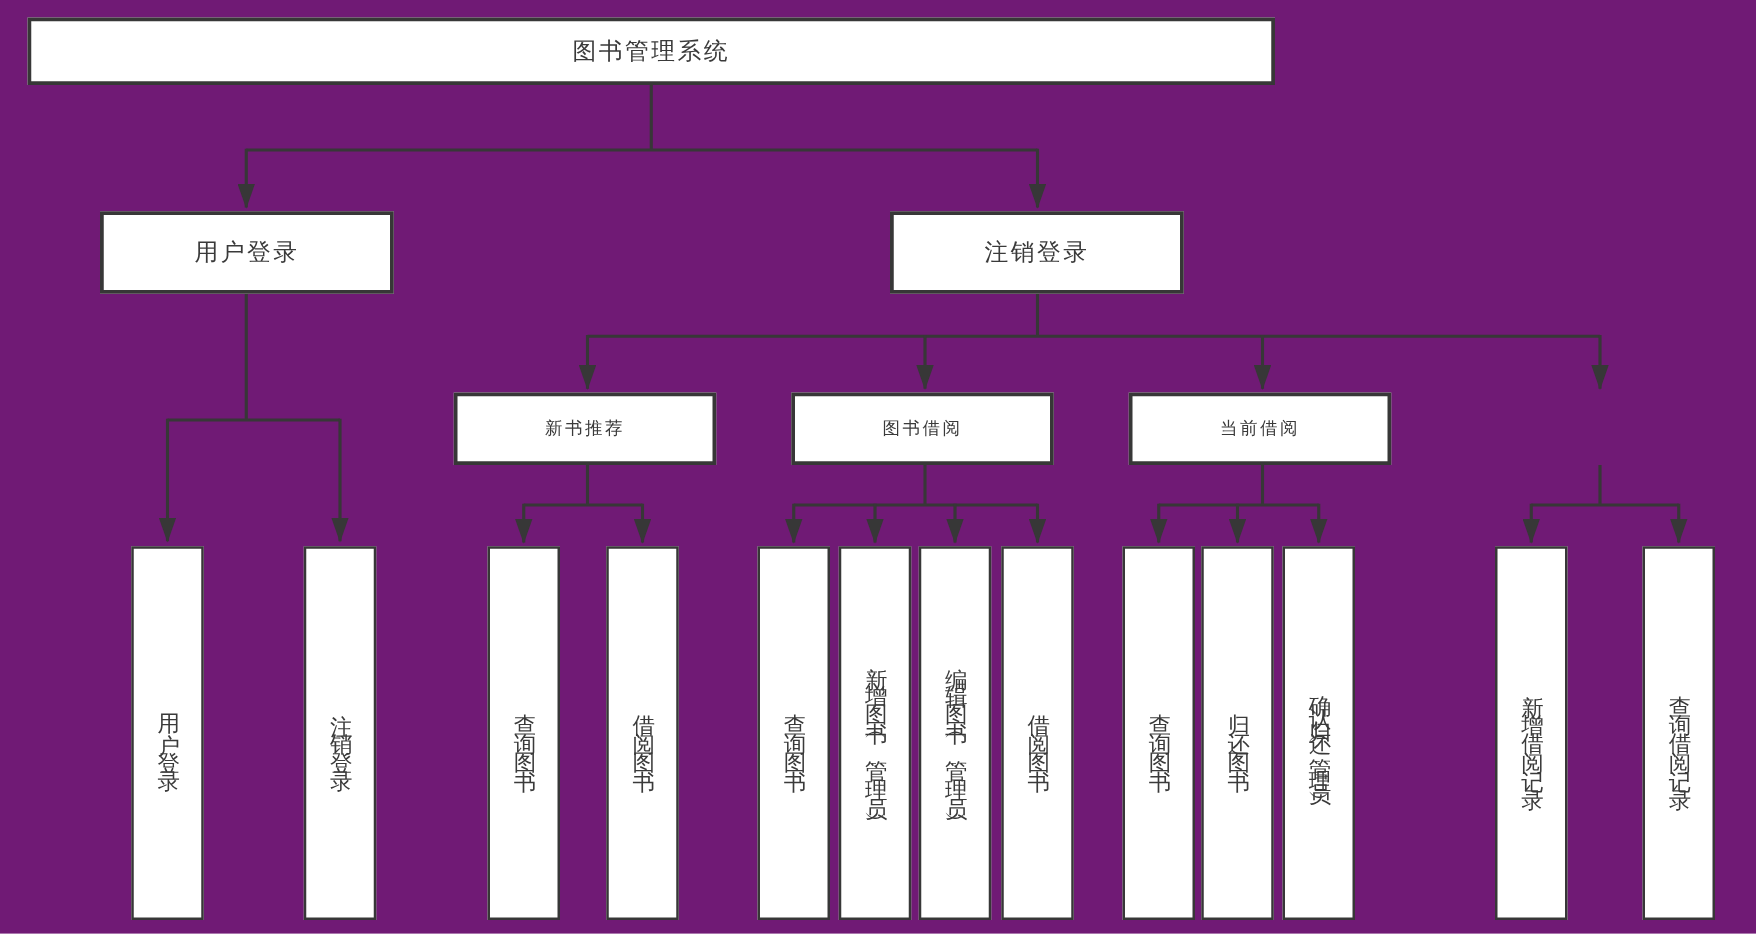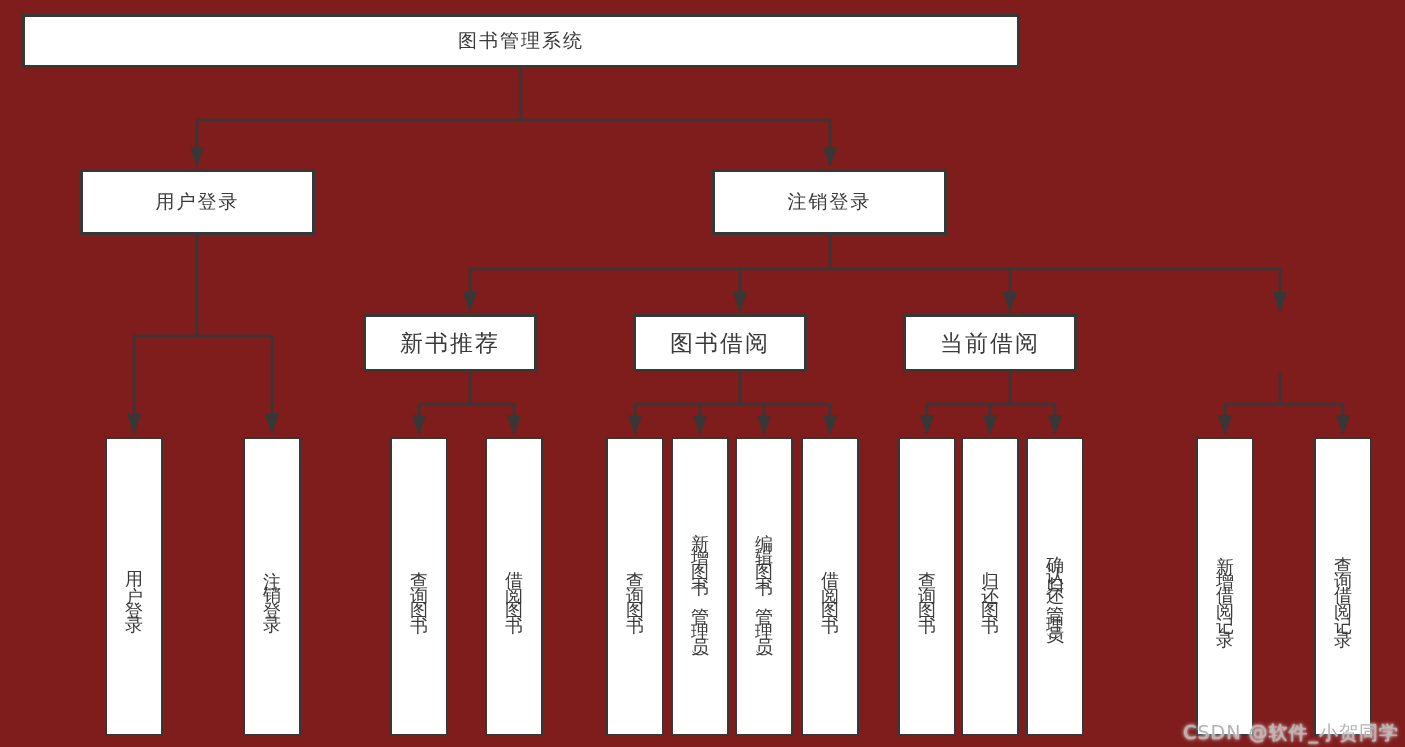--- a/index.html
+++ b/index.html
@@ -1,20 +1,20 @@
 <!DOCTYPE html>
 <html><head>
 <meta charset="utf-8">
 <style>
   html, body { margin: 0; padding: 0; background: #ffffff; }
   .stage {
     position: relative;
     width: 1405px;
     height: 747px;
-    background: #7f1d1d;
+    background: #701a75;
     overflow: hidden;
     font-family: "DejaVu Sans", "Liberation Sans", sans-serif;
     color: #3a3a3a;
   }
   .connectors {
     position: absolute;
     left: 0; top: 0;
     width: 1405px; height: 747px;
   }
   .box {
@@ -25,21 +25,21 @@
     display: flex;
     align-items: center;
     justify-content: center;
     color: #3a3a3a;
   }
   .root-box {
     left: 22px; top: 14px; width: 998px; height: 54px;
     font-size: 19px; letter-spacing: 2px;
   }
   .l2-box { top: 169px; width: 235px; height: 66px; font-size: 19px; letter-spacing: 2px; }
-  .l3-box { top: 314px; width: 174px; height: 58px; font-size: 23px; letter-spacing: 2px; }
+  .l3-box { top: 314px; width: 210px; height: 58px; font-size: 14px; letter-spacing: 2px; }
   .v-box {
     top: 437px; width: 58px; height: 299px;
     border-width: 2.5px;
     font-size: 18px;
   }
   .v-box .v-label {
     writing-mode: vertical-rl;
     text-orientation: mixed;
     letter-spacing: 15px;
     line-height: 1;
@@ -162,15 +162,14 @@
     <span class="v-label tight">确认归还（管理员）</span>
   </div>
 
   <div class="box v-box" style="left:1196px">
     <span class="v-label">新增借阅记录</span>
   </div>
   <div class="box v-box" style="left:1314px">
     <span class="v-label">查询借阅记录</span>
   </div>
 
-  <div class="watermark">CSDN @软件_小贺同学</div>
 
 </div>
 
 </body></html>

